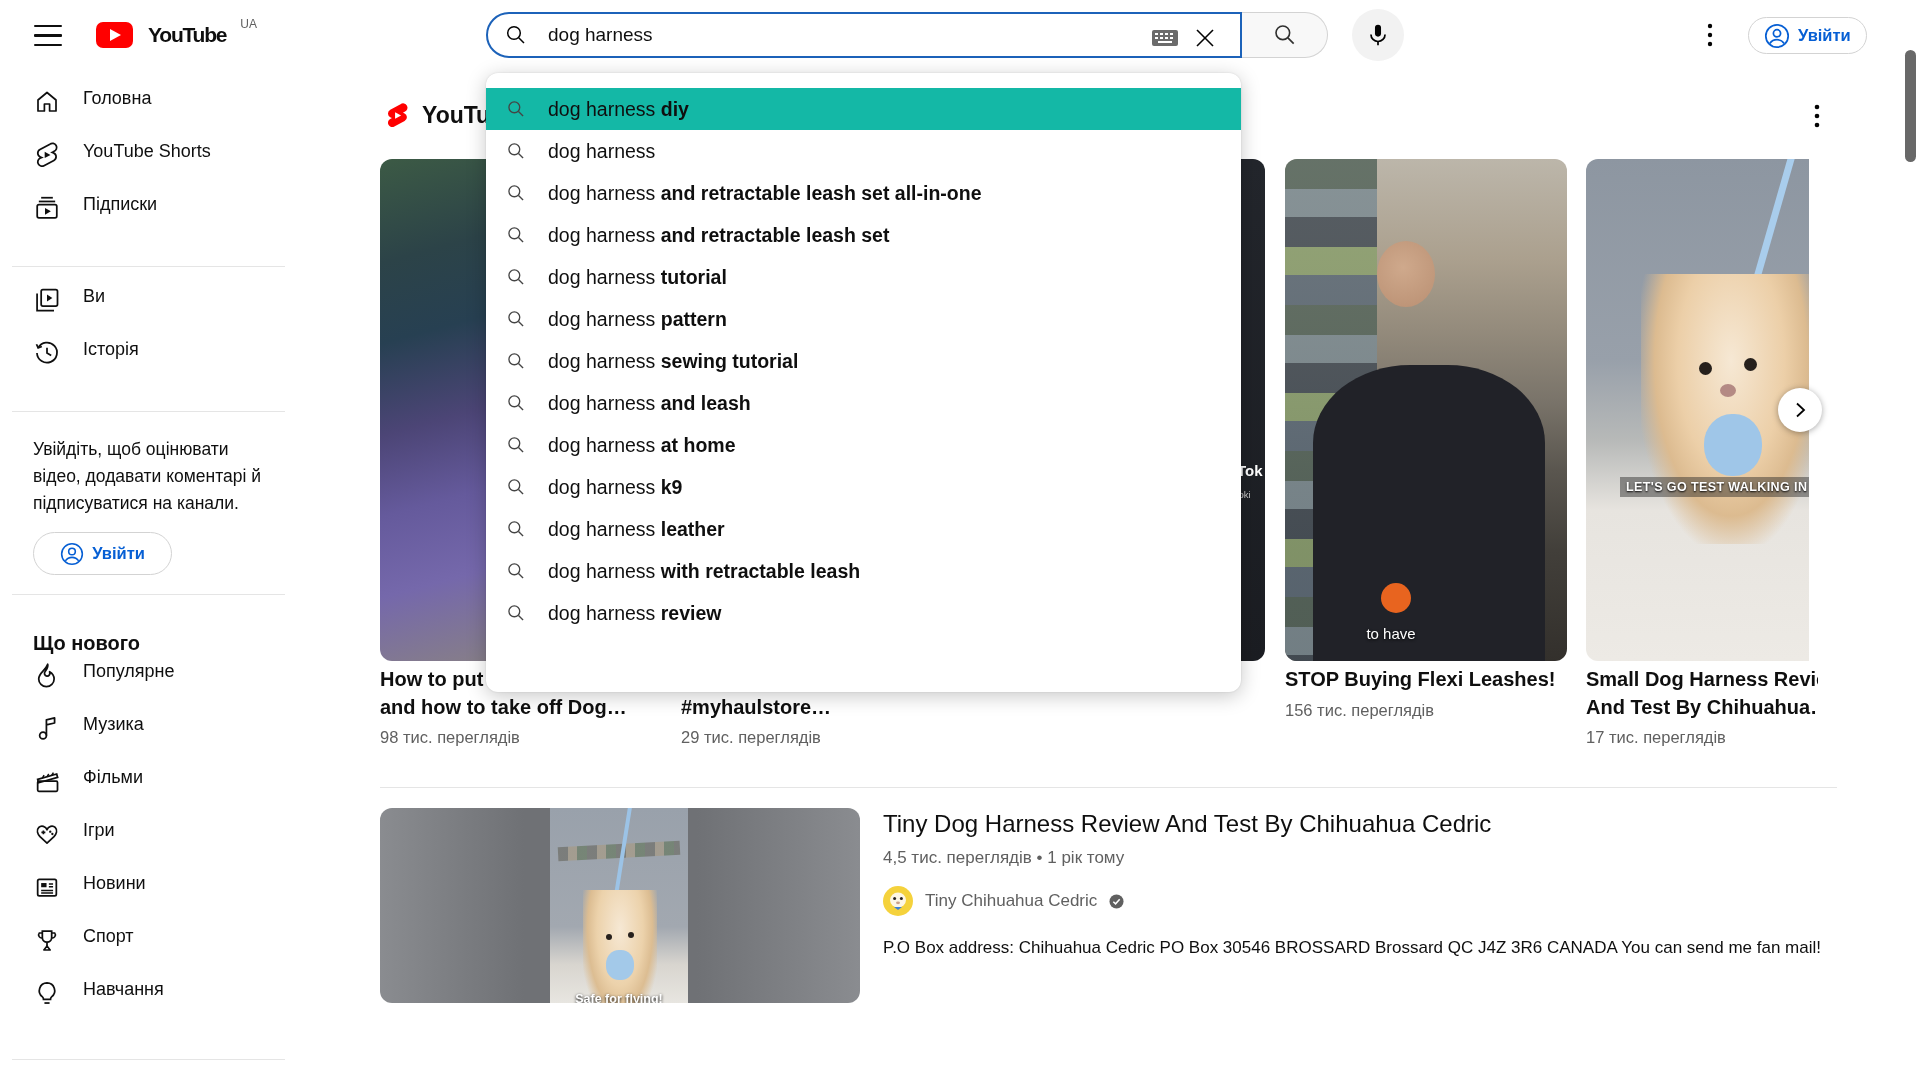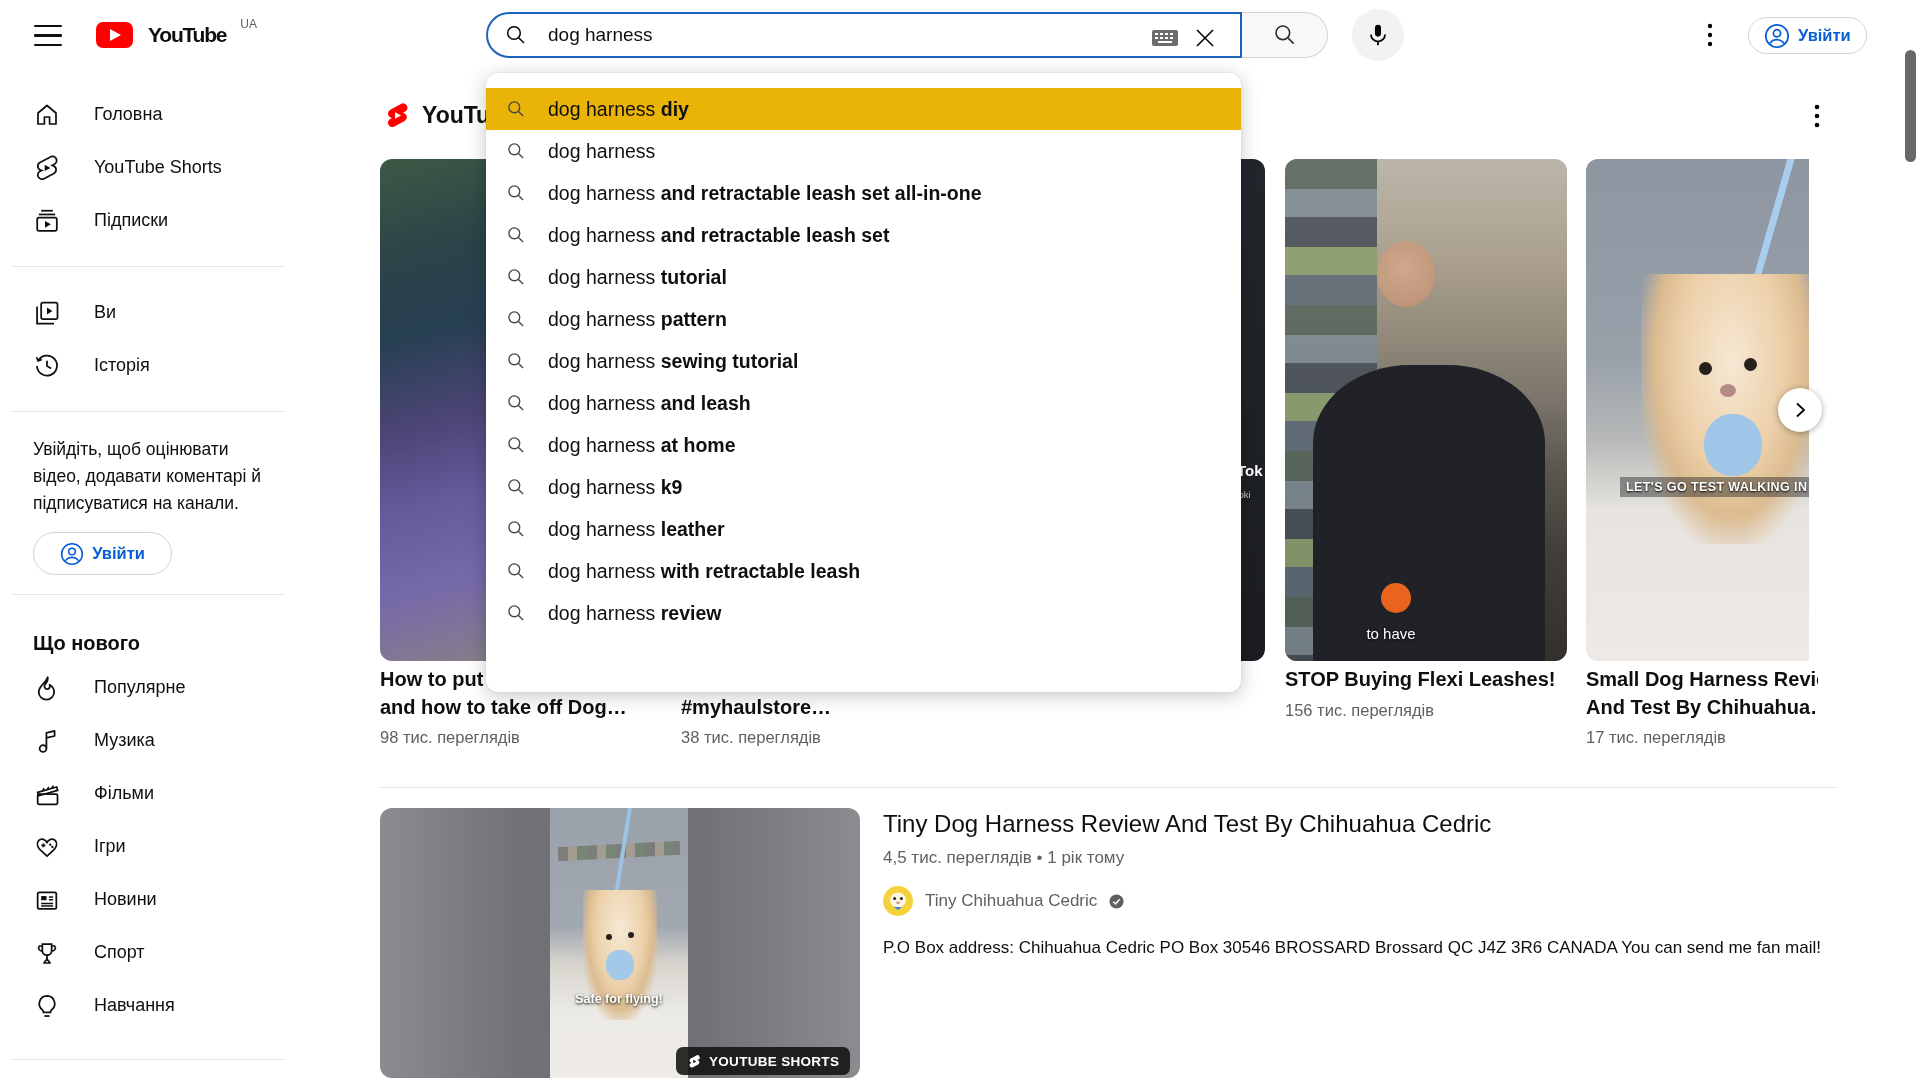--- a/index.html
+++ b/index.html
@@ -31,21 +31,21 @@
              display:flex; align-items:center; justify-content:center; cursor:pointer; }
   .hdr-dots { position:absolute; left:1700px; top:21px; width:20px; height:28px; display:flex; align-items:center; justify-content:center; cursor:pointer; }
   .signin-pill { position:absolute; left:1748px; top:17px; height:37px; padding:0 15px; border:1px solid #d3d3d3;
                  border-radius:19px; display:flex; align-items:center; gap:8px; color:#065fd4;
                  font-size:16.5px; font-weight:600; cursor:pointer; background:#fff; }
 
   .scroll-thumb { position:absolute; left:1905px; top:50px; width:11px; height:112px; background:#686868; border-radius:6px; z-index:60; }
 
   
   .sidebar { position:absolute; left:0; top:70px; width:297px; padding-top:18px; background:#fff; z-index:20; }
-  .nav-item { height:53px; display:flex; align-items:center; padding-left:33px; gap:33px; font-size:18px; cursor:pointer; }
+  .nav-item { height:53px; display:flex; align-items:flex-start; padding-left:33px; gap:22px; font-size:18px; cursor:pointer; }
   .nav-item .ic { width:28px; height:28px; flex:0 0 28px; }
   .sb-div { border:none; border-top:1px solid #e5e5e5; margin:19px 12px; }
   .signin-prompt { margin:24px 28px 0 33px; width:242px; font-size:17.5px; line-height:27px; color:#0f0f0f; }
   .sb-signin { margin:15px 0 0 33px; width:139px; height:43px; border:1px solid #d3d3d3; border-radius:22px;
                display:flex; align-items:center; justify-content:center; gap:8px; color:#065fd4; font-size:16.5px; font-weight:600; cursor:pointer; background:#fff; }
   .explore-title { padding:18px 0 6px 33px; font-size:20px; font-weight:700; }
 
   
   .shorts-head { position:absolute; left:383px; top:101px; display:flex; align-items:center; gap:10px; z-index:5; }
   .shorts-title { font-size:23px; font-weight:700; }
@@ -80,21 +80,21 @@
   .t-line { font-size:20px; font-weight:600; line-height:27.5px; color:#0f0f0f; cursor:pointer; white-space:nowrap; overflow:hidden; }
   .t-line:empty { display:none; }
   .views { margin-top:7px; font-size:16.5px; color:#606060; }
 
   .chev-btn { position:absolute; left:1778px; top:388px; width:44px; height:44px; border-radius:50%; background:#fff;
               box-shadow:0 1px 6px rgba(0,0,0,.35); display:flex; align-items:center; justify-content:center; cursor:pointer; z-index:8; }
 
   .main-div { position:absolute; left:380px; top:787px; width:1457px; height:1px; background:#e5e5e5; }
 
   
-  .vthumb { position:absolute; left:380px; top:808px; width:480px; height:270px; border-radius:12px; overflow:hidden; cursor:pointer;
+  .vthumb { position:absolute; left:380px; top:808px; width:480px; height:195px; border-radius:12px; overflow:hidden; cursor:pointer;
             background:linear-gradient(90deg,#8a8c90,#6f7175 30%,#6f7175 66%,#8a8c90); z-index:3; }
   .vthumb .panel { position:absolute; left:170px; top:0; width:138px; height:270px;
             background:linear-gradient(180deg,#99a1ab 0%,#a2a8b0 44%,#d8d5cf 58%,#eceae5 76%,#efece7 100%); }
   .vthumb .garland { position:absolute; left:178px; top:36px; width:122px; height:14px; opacity:.7; transform:rotate(-3deg);
             background:repeating-linear-gradient(90deg,#6d6d66 0 10px,#a69a84 10px 19px,#66785f 19px 29px); }
   .vthumb .leash { position:absolute; left:240px; top:-8px; width:4px; height:115px; background:#9cc3e6; transform:rotate(9deg); }
   .vthumb .dog { position:absolute; left:203px; top:82px; width:74px; height:130px;
             background:radial-gradient(ellipse at 50% 30%,#f6e8d4 0%,#ecd2ab 44%,#dcbd92 62%,rgba(220,189,146,0) 78%); }
   .vthumb .eye { position:absolute; width:6px; height:6px; border-radius:50%; background:#26201c; }
   .vthumb .harn { position:absolute; left:226px; top:142px; width:28px; height:30px; background:#a3c9e9; border-radius:46%; }
@@ -105,21 +105,21 @@
   .v-title { position:absolute; left:883px; top:810px; width:940px; font-size:24px; font-weight:500; cursor:pointer; z-index:3; }
   .v-meta  { position:absolute; left:883px; top:848px; font-size:17px; color:#606060; z-index:3; }
   .v-channel { position:absolute; left:883px; top:886px; display:flex; align-items:center; gap:12px; cursor:pointer; z-index:3; }
   .v-channel .name { font-size:17px; color:#606060; }
   .v-desc { position:absolute; left:883px; top:938px; width:980px; font-size:17px; color:#0f0f0f; z-index:3; }
 
   
   .dropdown { position:absolute; left:486px; top:73px; width:755px; height:619px; background:#fff; border-radius:12px;
               box-shadow:0 4px 20px rgba(0,0,0,.22), 0 0 2px rgba(0,0,0,.12); z-index:50; padding:15px 0 14px; }
   .sug { height:42px; display:flex; align-items:center; padding:0 24px 0 20px; gap:22px; font-size:19.5px; cursor:pointer; }
-  .sug.active { background:#eab308; }
+  .sug.active { background:#14b8a6; }
   .sug b { font-weight:700; }
   .sug .sug-ic { flex:0 0 20px; }
 </style>
 </head>
 <body>
 
 <div class="stage">
 
   <div class="header">
     <div class="burger">
@@ -380,21 +380,21 @@
   </div>
 
   <div class="card-info" style="left:380px;top:666px">
     <div class="t-line">How to put o</div>
     <div class="t-line">and how to take off Dog…</div>
     <div class="views">98 тис. переглядів</div>
   </div>
   <div class="card-info" style="left:681px;top:666px">
     <div class="t-line">&nbsp;</div>
     <div class="t-line">#myhaulstore…</div>
-    <div class="views">38 тис. переглядів</div>
+    <div class="views">29 тис. переглядів</div>
   </div>
   <div class="card-info" style="left:1285px;top:666px">
     <div class="t-line">STOP Buying Flexi Leashes!</div>
 
     <div class="views">156 тис. переглядів</div>
   </div>
   <div class="card-info" style="left:1586px;top:666px;width:232px">
     <div class="t-line">Small Dog Harness Review</div>
     <div class="t-line">And Test By Chihuahua…</div>
     <div class="views">17 тис. переглядів</div>

